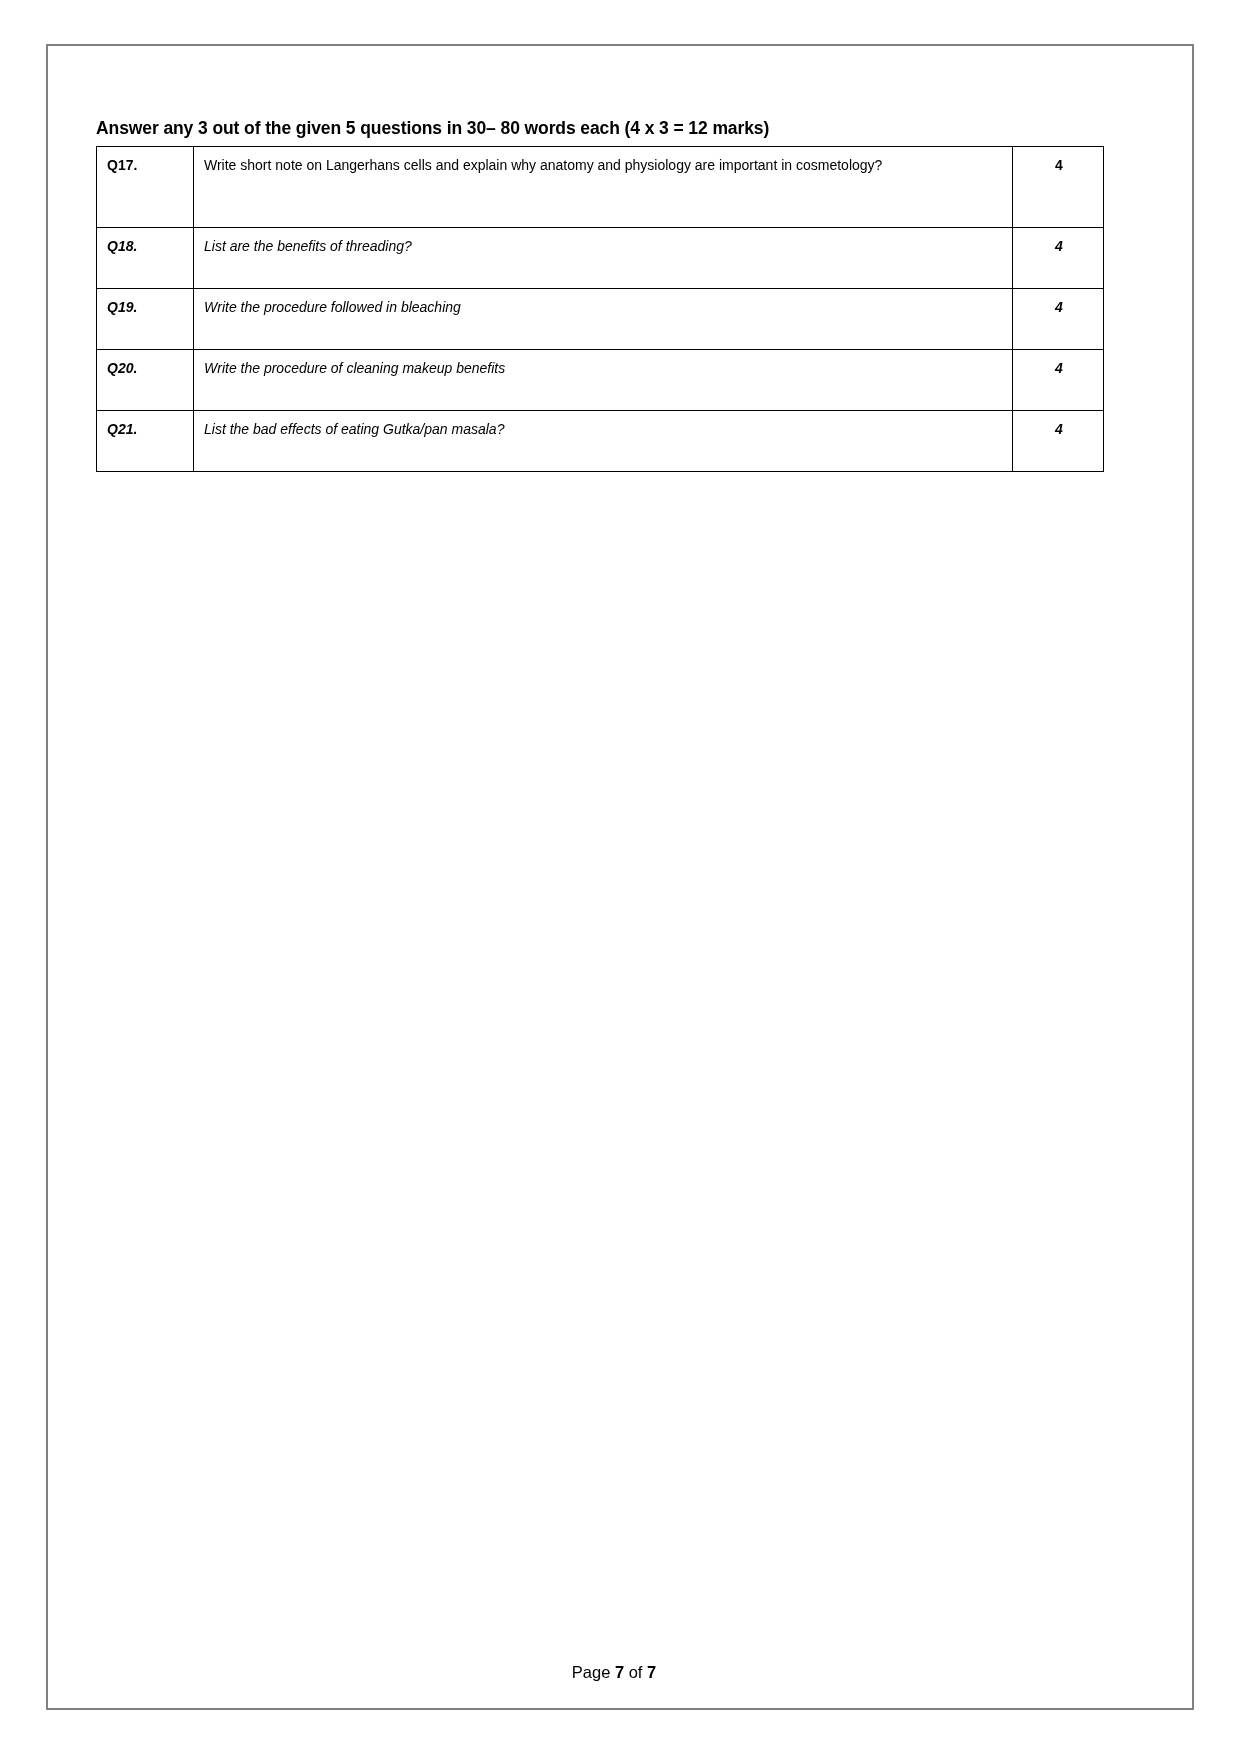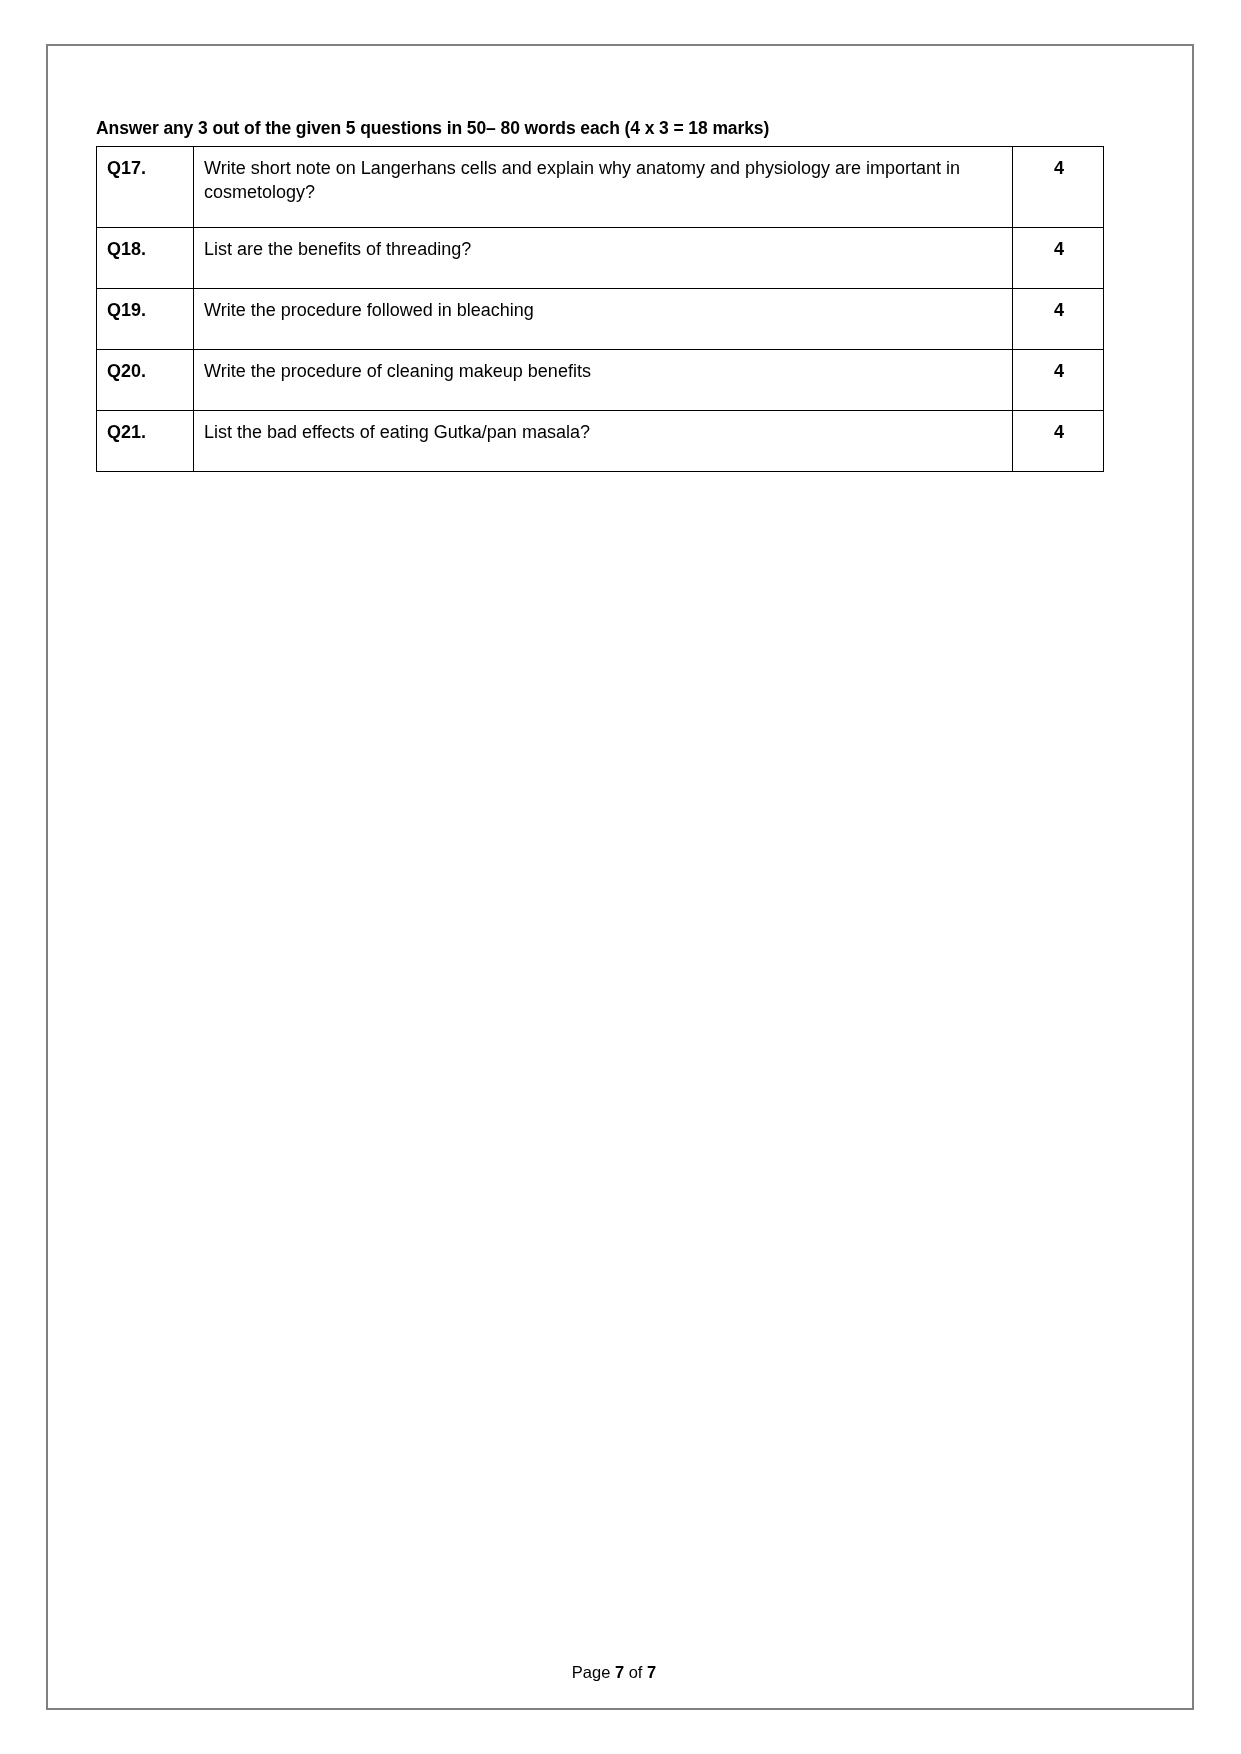--- a/index.html
+++ b/index.html
@@ -39,61 +39,61 @@
   }
   table.qtable {
     border-collapse: collapse;
     width: 976px;
     table-layout: fixed;
   }
   table.qtable td {
     border: 1px solid #000000;
     vertical-align: top;
     padding: 9px 8px 9px 10px;
-    font-size: 18px;
+    font-size: 14px;
     line-height: 1.35;
     margin-left: 48px;
   }
   td.qno {
     width: 78px;
     font-weight: bold;
     padding-left: 18px;
   }
   td.qtext {
     width: 800px;
     padding-left: 12px;
   }
   td.qmarks {
     width: 72px;
     font-weight: bold;
     text-align: center;
     padding-left: 0;
   }
   .row-q17 td { height: 62px; }
-  .row-std td { height: 42px; }
+  .row-std td { height: 42px; font-style: italic; }
   .footer {
     position: absolute;
     left: 0;
     right: 12px;
     bottom: 26px;
     text-align: center;
     font-size: 16.5px;
   }
   .footer .pg-num {
     font-weight: bold;
   }
 </style>
 </head>
 <body>
 
 <div class="page">
 
   <div class="content">
 
-    <div class="section-heading">Answer any 3 out of the given 5 questions in 50– 80 words each (4 x 3 = 18 marks)</div>
+    <div class="section-heading">Answer any 3 out of the given 5 questions in 30– 80 words each (4 x 3 = 12 marks)</div>
 
     <table class="qtable">
       <tbody>
         <tr class="row-q17">
           <td class="qno">Q17.</td>
           <td class="qtext">Write short note on Langerhans cells and explain why anatomy and physiology are  important in cosmetology?</td>
           <td class="qmarks">4</td>
         </tr>
         <tr class="row-std">
           <td class="qno">Q18.</td>

